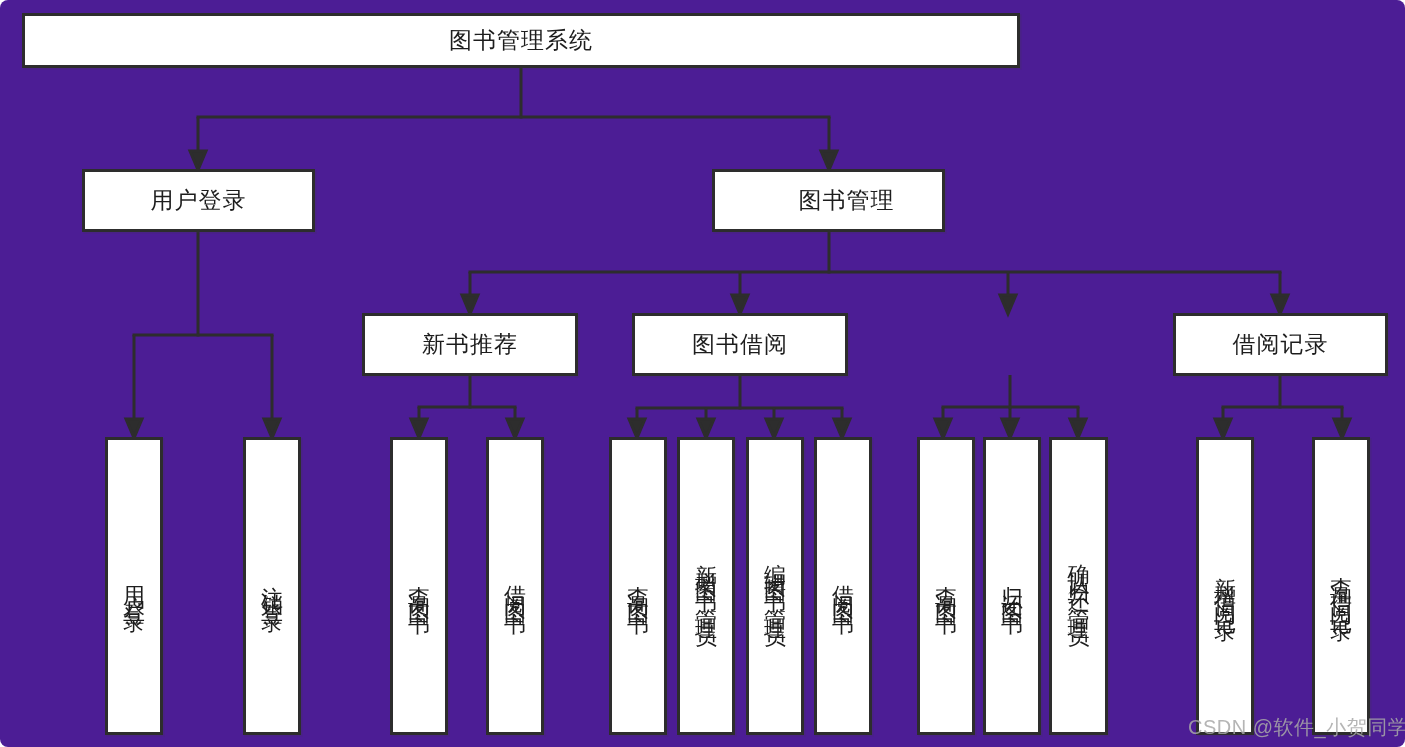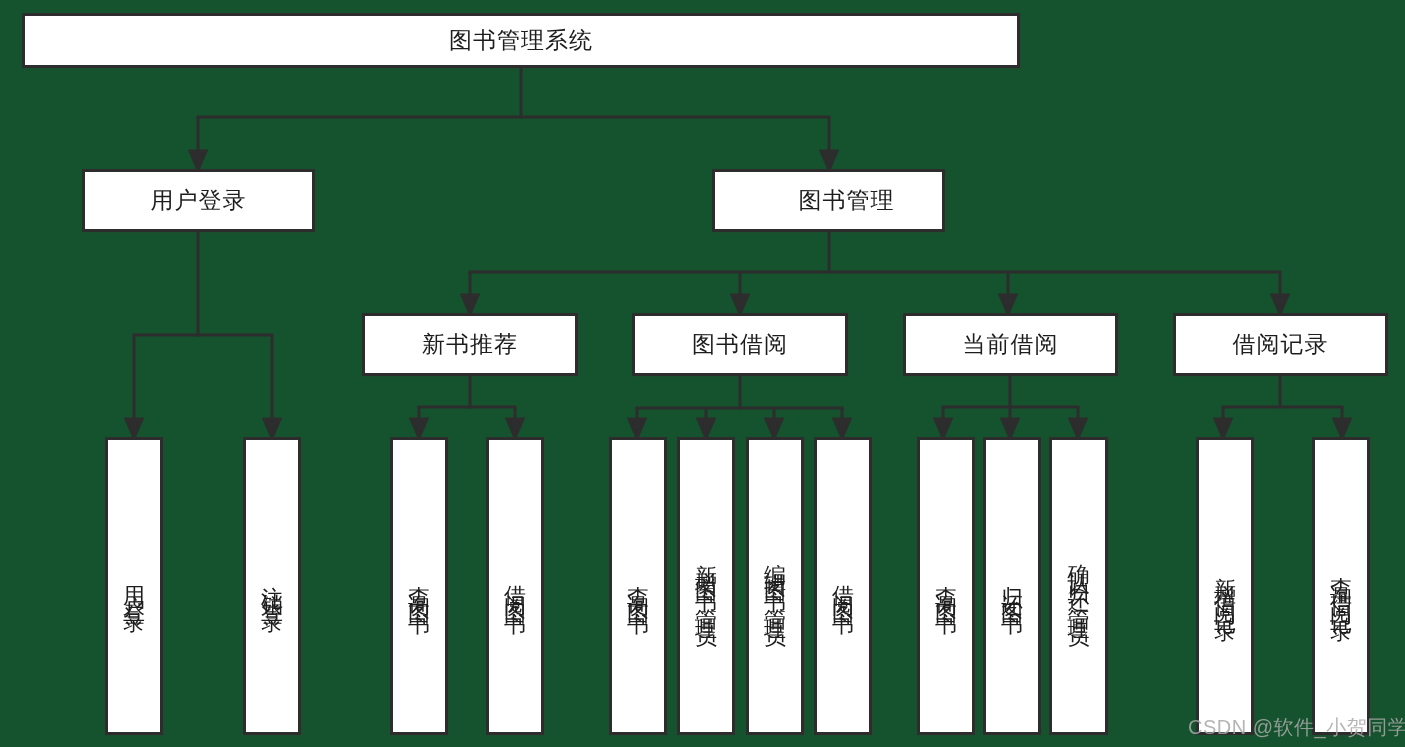--- a/index.html
+++ b/index.html
@@ -1,21 +1,22 @@
 <!DOCTYPE html>
 <html><head>
 <meta charset="utf-8">
 <style>
   html,body{margin:0;padding:0;background:#ffffff;}
   #canvas{
     position:relative;
     width:1405px;height:747px;
-    background:#14532d;
+    background:#4c1d95;
     font-family:"Liberation Sans","DejaVu Sans",sans-serif;
     overflow:hidden;
+    border-radius:8px;
   }
   #wires{position:absolute;left:0;top:0;z-index:1;}
   .box{
     position:absolute;
     box-sizing:border-box;
     background:#ffffff;
     border:3px solid #2d2d2d;
     display:flex;align-items:center;justify-content:center;
     color:#1d1d1d;
     z-index:2;
@@ -154,23 +155,20 @@
   <div class="box" id="branch-book-mgmt">
     <span class="hlabel">图书管理</span>
   </div>
 
   <div class="box" id="section-new-books">
     <span class="hlabel">新书推荐</span>
   </div>
   <div class="box" id="section-book-borrow">
     <span class="hlabel">图书借阅</span>
   </div>
-  <div class="box" id="section-current-borrow">
-    <span class="hlabel">当前借阅</span>
-  </div>
   <div class="box" id="section-borrow-records">
     <span class="hlabel">借阅记录</span>
   </div>
 
   <div class="box leaf" id="leaf-0">
     <span class="vlabel">用户登录</span>
   </div>
   <div class="box leaf" id="leaf-1">
     <span class="vlabel">注销登录</span>
   </div>

